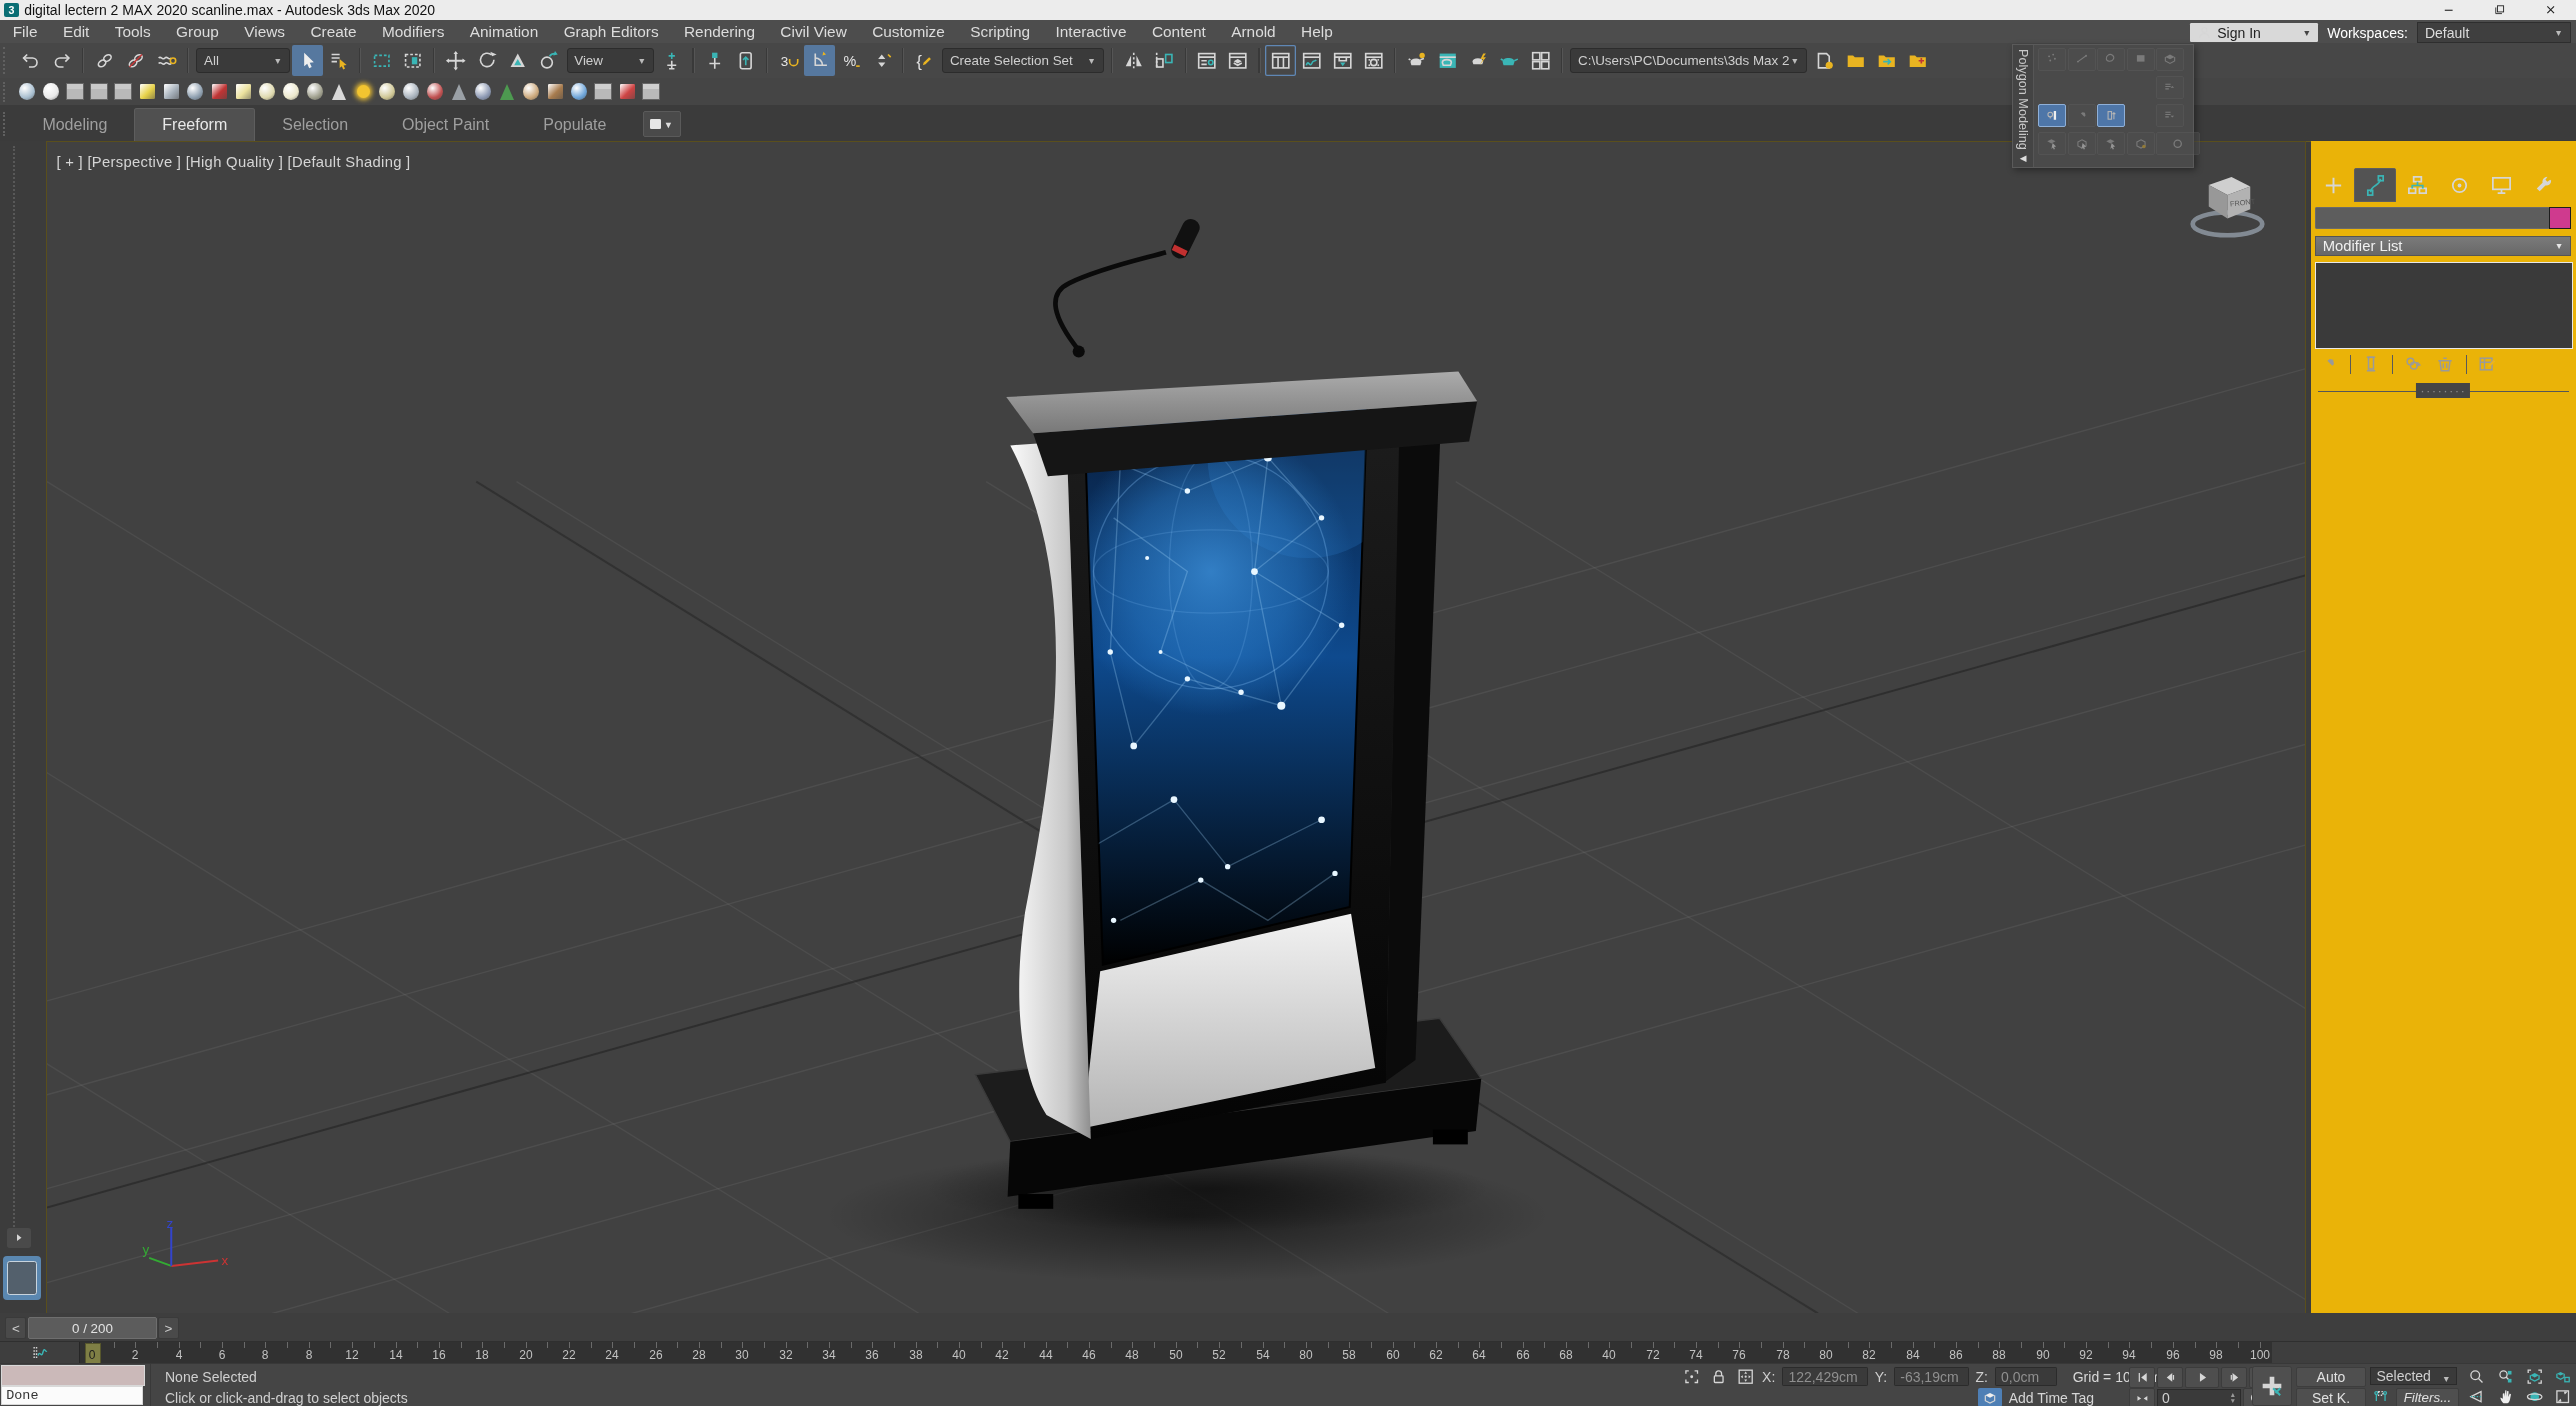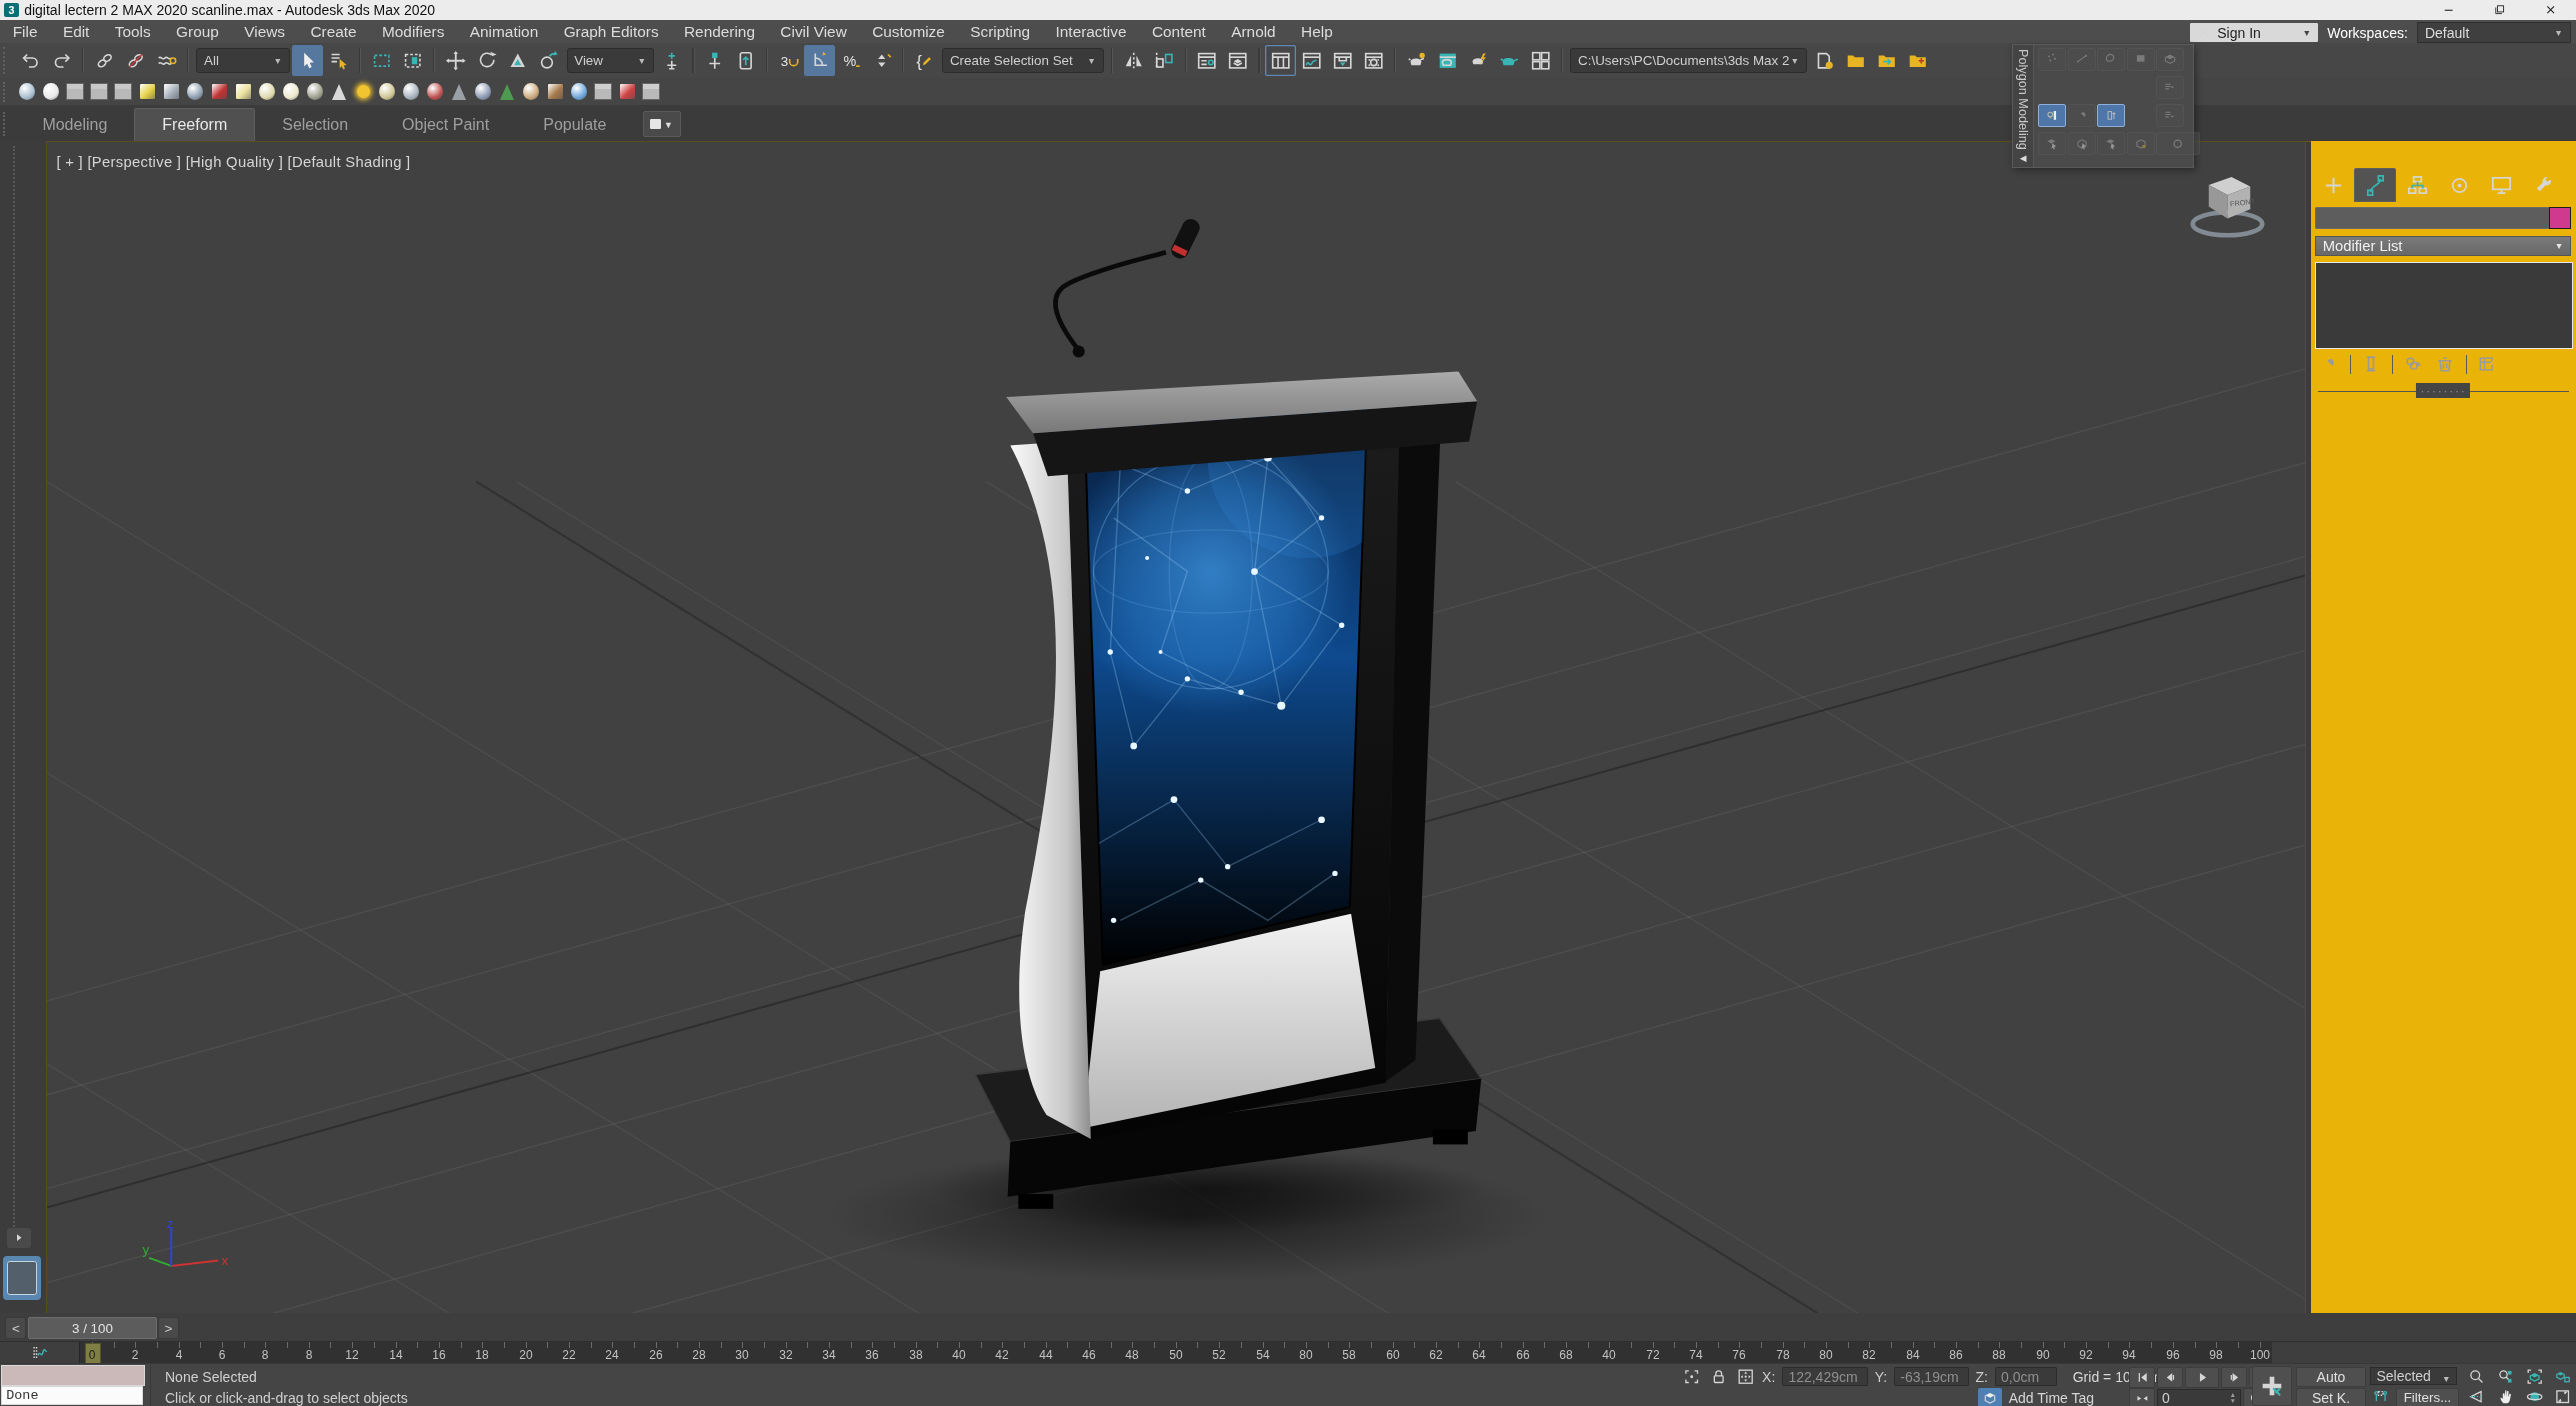--- a/index.html
+++ b/index.html
@@ -150,21 +150,21 @@
   .setkeybig svg{width:28px;height:28px;}
   .autobtn{position:absolute;left:2296px;top:2.7px;width:68px;height:18px;background:#4f4f4f;border:0.7px solid #3d3d3d;
            border-radius:2px;color:#e0e0e0;display:flex;align-items:center;justify-content:center;}
   .setkbtn{position:absolute;left:2296px;top:23.5px;width:68px;height:18px;background:#4f4f4f;border:0.7px solid #3d3d3d;
            border-radius:2px;color:#e0e0e0;display:flex;align-items:center;justify-content:center;}
   .keyfilterdd{position:absolute;left:2370px;top:2.7px;width:87px;height:18px;background:#3a3a3a;border:0.7px solid #2b2b2b;
                color:#d0d0d0;display:flex;align-items:flex-end;padding:0 5.4px;box-sizing:border-box;}
   .keyfiltericon{position:absolute;left:2370px;top:23.5px;width:21.5px;height:18px;display:flex;align-items:center;justify-content:center;}
   .keyfiltericon svg{width:17.4px;height:17.4px;}
   .filtersbtn{position:absolute;left:2396px;top:23.5px;width:61px;height:18px;background:#4f4f4f;border:0.7px solid #3d3d3d;
-              border-radius:2px;color:#e0e0e0;display:flex;align-items:center;justify-content:center;font-size:13.4px;}
+              border-radius:2px;color:#e0e0e0;display:flex;align-items:center;justify-content:center;font-size:13.4px;font-style:italic;}
   .navgrid{position:absolute;left:2463px;top:2.7px;display:grid;grid-template-columns:repeat(4,28px);grid-auto-rows:19.5px;gap:0.7px;}
   .navbtn{display:flex;align-items:center;justify-content:center;}
   .navbtn svg{width:17.4px;height:17.4px;}
 </style>
 </head>
 <body>
 
 <div id="app">
 
   <div class="abs titlebar">
@@ -932,21 +932,21 @@
         <button class="pbtn dis" style="left: 122px; top: 87px; width: 44px; height: 23px;">
           <svg class="gi" viewBox="0 0 24 24">
             <circle cx="12" cy="12" r="5"></circle>
           </svg>
         </button>
       </div>
   </div>
 
   <div class="abs timerow">
     <div class="tsbtn" style="left:5.4px;">&lt;</div>
-    <div class="tsgrip">3 / 100</div>
+    <div class="tsgrip">0 / 200</div>
     <div class="tsbtn" style="left:158px;">&gt;</div>
   </div>
 
   <div class="abs trackbar">
     <div class="curveicon">
       <svg class="gi" viewBox="0 0 24 24">
           <path d="M4 5v14M7 5v14" stroke-dasharray="2 2"></path>
           <path class="tl" d="M9 16c2-8 4 4 6-4s3 0 5-2"></path>
         </svg>
     </div>

